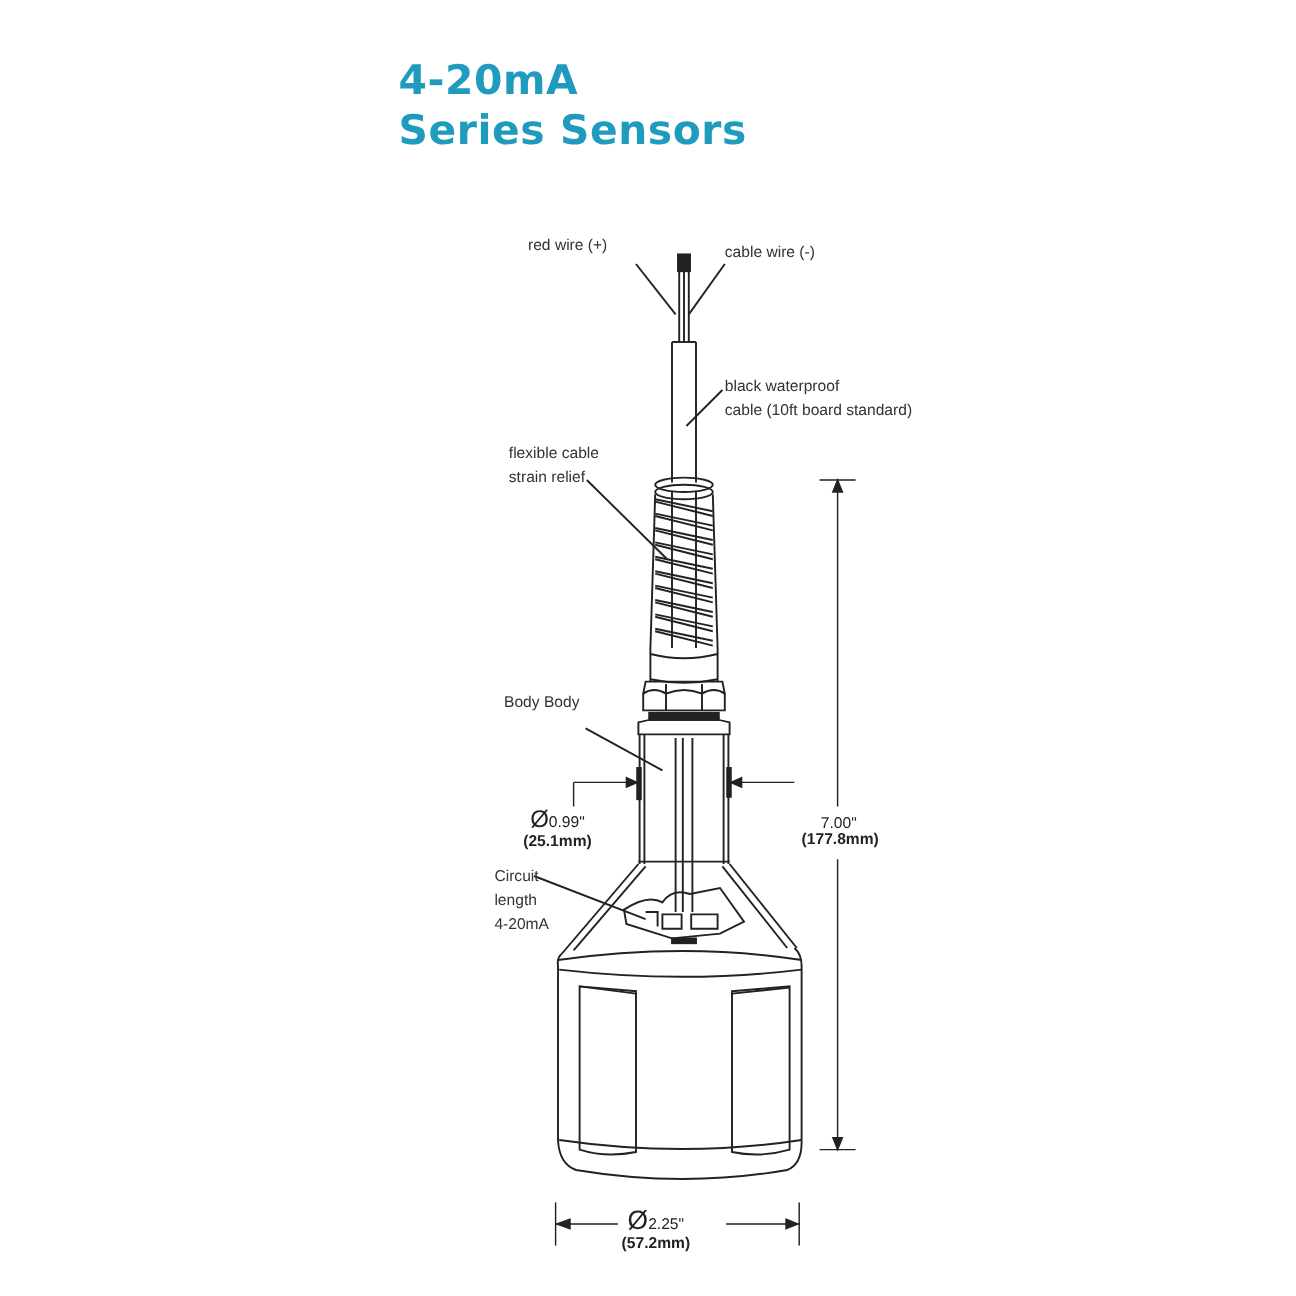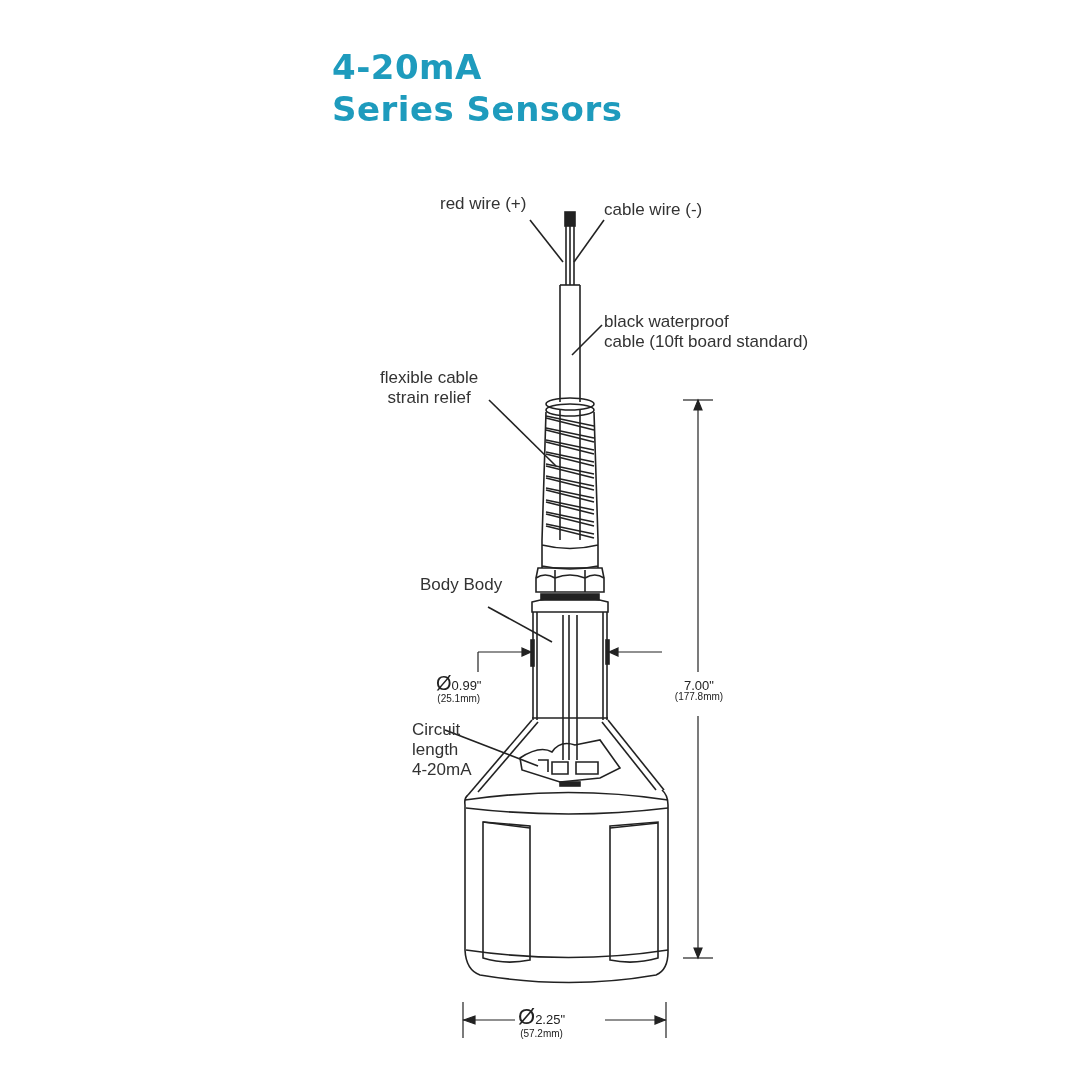--- a/index.html
+++ b/index.html
@@ -1,21 +1,21 @@
 <!DOCTYPE html>
 <html><head>
 <meta charset="utf-8">
 <style>
   html, body { margin:0; padding:0; background:#ffffff; }
   body { width:1080px; height:1080px; position:relative; overflow:hidden; font-family:"DejaVu Sans", sans-serif; }
   .title { position:absolute; left:332px; top:46px; color:#1e9bbd; font-family:"DejaVu Sans", sans-serif; font-weight:bold; font-size:34px; line-height:42px; letter-spacing:0.5px; }
-  .lbl { position:absolute; font-family:"Liberation Sans", sans-serif; font-size:17px; color:#333; line-height:20px; white-space:nowrap; }
+  .lbl { position:absolute; font-family:"Liberation Sans", sans-serif; font-size:13px; color:#333; line-height:20px; white-space:nowrap; }
   .dim { position:absolute; font-family:"Liberation Sans", sans-serif; color:#222; text-align:center; white-space:nowrap; }
   .dim .main { font-size:13px; display:block; }
-  .dim .sub { font-size:10px; display:block; margin-top:-2px; }
+  .dim .sub { font-size:13px; display:block; margin-top:-2px;font-weight:bold; }
   svg.drawing { position:absolute; left:0; top:0; }
 </style>
 </head>
 <body>
 
 <div class="title">
   <div>4-20mA</div>
   <div>Series Sensors</div>
 </div>
 
@@ -122,21 +122,21 @@
     <path d="M655 1016 L665 1020 L655 1024 Z" fill="#222"></path>
   </g>
 </svg>
 
 <div class="lbl" style="left:440px; top:194px;">red wire (+)</div>
 <div class="lbl" style="left:604px; top:200px;">cable wire (-)</div>
 <div class="lbl" style="left:604px; top:290px;margin-top:22px;">
   <div>black waterproof</div>
   <div>cable (10ft board  standard)</div>
 </div>
-<div class="lbl" style="left:380px; top:368px;text-align:center;">
+<div class="lbl" style="left:424px; top:368px;">
   <div>flexible cable</div>
   <div>strain relief</div>
 </div>
 <div class="lbl" style="left:420px; top:575px;">Body Body</div>
 <div class="lbl" style="left:392px; top:720px;margin-left:20px;">
   <div>Circuit</div>
   <div>length</div>
   <div>4-20mA</div>
 </div>
 

